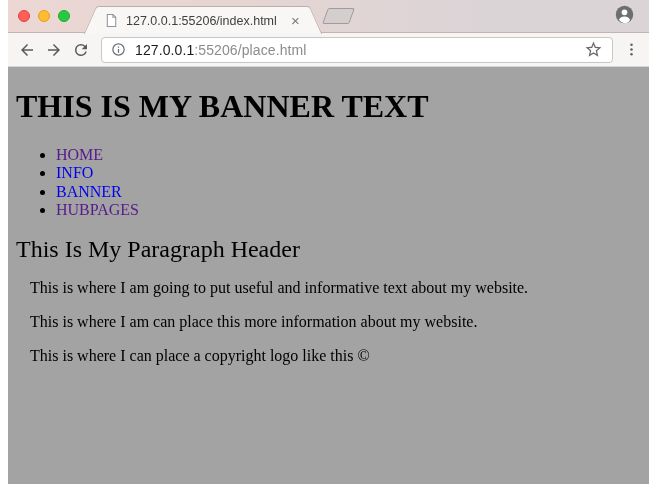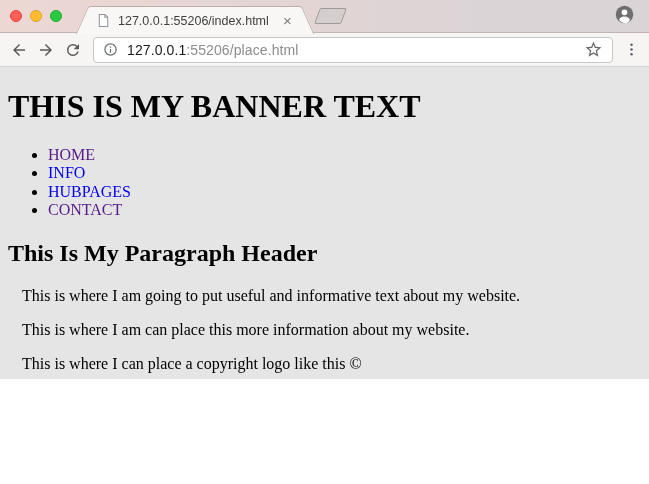--- a/index.html
+++ b/index.html
@@ -1,21 +1,21 @@
 <!DOCTYPE html>
 <html style="--link: #0000EE; --visited-link: #551A8B;"><head>
 <meta charset="utf-8">
 <style>
   * { box-sizing: border-box; }
   html, body { margin: 0; padding: 0; background: #fff; }
   .browser {
-    width: 649px; height: 379px;
+    width: 649px; height: 484px;
     display: flex; flex-direction: column;
     font-family: "Liberation Sans", sans-serif;
-    overflow: hidden; position: relative;
+    overflow: hidden; position: relative; padding-left: 8px;
   }
 
   
   .tabstrip {
     height: 33px; flex: none; position: relative;
     background: linear-gradient(to right, #ecd7d3 0%, #e4d5d3 40%, #dbd4d7 75%, #dbd4d7 100%);
     border-bottom: 1px solid #c2b4b2;
   }
   .traffic-lights { position: absolute; left: 10px; top: 10px; display: flex; gap: 8px; }
   .light { width: 12px; height: 12px; border-radius: 50%; display: inline-block; }
@@ -62,29 +62,29 @@
   .info-icon { width: 15px; height: 15px; margin-right: 9px; flex: none; display: flex; }
   .url { font-size: 14px; white-space: nowrap; overflow: hidden; letter-spacing: 0.1px; }
   .url .host { color: #1b1b1b; margin-top: 48px; }
   .url .path { color: #8c8c8c; }
   .star-btn { margin-left: auto; width: 19px; height: 19px; flex: none; display: flex; }
   .menu-btn { width: 22px; height: 27px; display: flex; align-items: center; justify-content: center; margin: 0 2px; }
   .menu-btn svg { width: 17px; height: 17px; }
 
   
   .page {
-    flex: 1; background: #e5e5e5; padding: 0 8px; overflow: hidden;
+    flex: 1; background: #a3a3a3; padding: 0 8px; overflow: hidden;
     font-family: "Liberation Serif", serif; font-size: 16px; color: #000;
   }
   .page h1 { font-size: 32px; font-weight: bold; margin: 21px 0; }
   .page ul { margin: 16px 0; padding-left: 40px; list-style: disc; }
   .page li { line-height: 1.15; }
   .page a { color: var(--link, #0000EE); cursor: pointer; }
   .page a.visited { color: var(--visited-link, #551A8B); }
-  .page h2 { font-size: 24px; font-weight: bold; margin: 20px 0; }
+  .page h2 { font-size: 24px; font-weight: normal; margin: 12px 0; }
   .page p { margin: 16px 14px; }
 </style>
 </head>
 <body>
 
 <div class="browser">
 
   <div class="tabstrip">
     <div class="traffic-lights">
       <span class="light red"></span>
@@ -152,22 +152,22 @@
         <circle cx="12" cy="18.6" r="1.8" fill="#5f6368"></circle>
       </svg>
     </div>
   </div>
 
   <div class="page">
     <h1>THIS IS MY BANNER TEXT</h1>
     <ul>
       <li><a class="visited">HOME</a></li>
       <li><a>INFO</a></li>
-      <li><a>HUBPAGES</a></li>
-      <li><a class="visited">CONTACT</a></li>
+      <li><a>BANNER</a></li>
+      <li><a class="visited">HUBPAGES</a></li>
     </ul>
     <h2>This Is My Paragraph Header</h2>
     <p>This is where I am going to put useful and informative text about my website.</p>
     <p>This is where I am can place this more information about my website.</p>
     <p>This is where I can place a copyright logo like this ©</p>
   </div>
 
 </div>
 
 </body></html>

